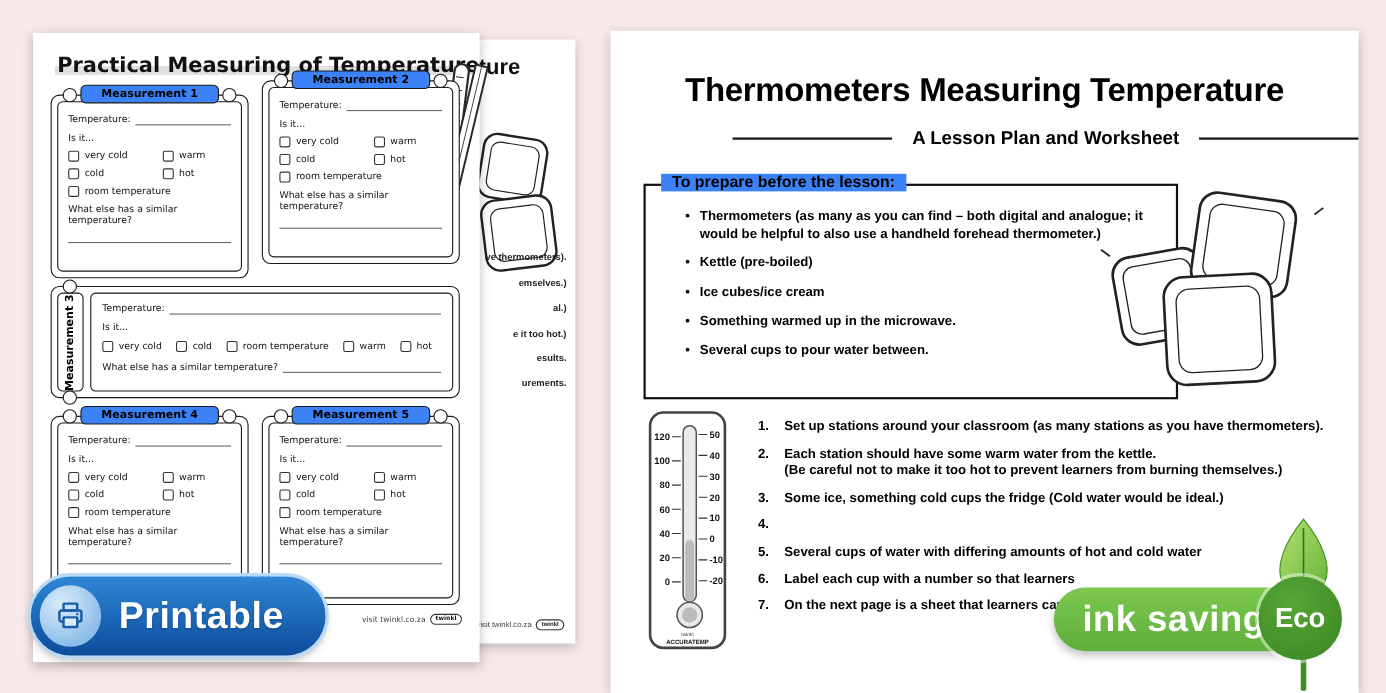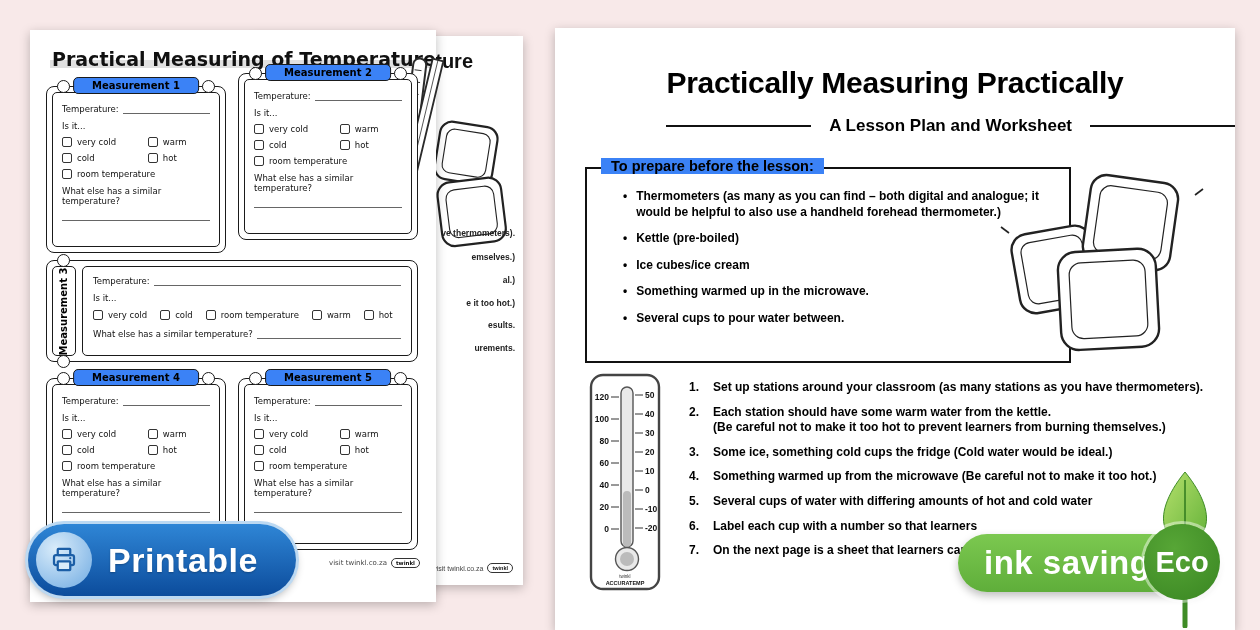--- a/index.html
+++ b/index.html
@@ -68,21 +68,21 @@
   .printer-circle { width:56px; height:56px; border-radius:50%; background:radial-gradient(circle at 35% 30%, #d9ecfa, #8abbe8 75%);
         display:flex; align-items:center; justify-content:center; flex:none; }
   .printable-label { color:#fff; font-size:34px; font-weight:bold; letter-spacing:0.5px; text-shadow:0 1px 2px rgba(0,0,0,0.25); }
   .ink-badge { position:absolute; left:958px; top:534px; width:258px; height:58px; border-radius:32px;
         background:linear-gradient(180deg,#7cc850,#5fae3a); display:flex; align-items:center; padding-left:26px;
         box-shadow:0 4px 8px rgba(0,0,0,0.25); z-index:10; }
   .ink-label { color:#fff; font-size:33px; font-weight:bold; letter-spacing:0.5px; }
   .eco-circle { position:absolute; right:-4px; top:-10px; width:76px; height:76px; border-radius:50%;
         background:radial-gradient(circle at 40% 32%, #57a636, #3f8c26 80%); display:flex; align-items:center; justify-content:center;
         box-shadow:0 0 0 3px rgba(255,255,255,0.45); }
-  .eco-label { color:#fff; font-size:29px; font-weight:bold; }
+  .eco-label { color:#fff; font-size:25px; font-weight:bold; }
   .leaf-svg { position:absolute; left:1149px; top:468px; width:72px; height:160px; z-index:9; }
 </style>
 </head>
 <body>
 
 <div class="stage">
 
   <div class="page behind-page">
     <div class="bp-title-frag">ature</div>
 
@@ -326,21 +326,21 @@
       </div>
     </div>
 
     <div class="ws-footer">
       <span>visit twinkl.co.za</span>
       <span class="tw-logo">twinkl</span>
     </div>
   </div>
 
   <div class="page lesson-page">
-    <div class="lp-title">Practically Measuring Practically</div>
+    <div class="lp-title">Thermometers Measuring Temperature</div>
     <div class="lp-subrow">
       <span class="subline"></span>
       <span class="lp-subtitle">A Lesson Plan and Worksheet</span>
       <span class="subline"></span>
     </div>
 
     <div class="prepare-box">
       <div class="prepare-heading">To prepare before the lesson:</div>
       <div class="prepare-list">
         <div class="p-item">
@@ -434,21 +434,20 @@
           <span class="step-num">2.</span>
           <span class="pre">Each station should have some warm water from the kettle.
 (Be careful not to make it too hot to prevent learners from burning themselves.)</span>
         </div>
       <div class="step">
           <span class="step-num">3.</span>
           <span class="pre">Some ice, something cold cups the fridge (Cold water would be ideal.)</span>
         </div>
       <div class="step">
           <span class="step-num">4.</span>
-          <span class="pre">Something warmed up from the microwave (Be careful not to make it too hot.)</span>
         </div>
       <div class="step">
           <span class="step-num">5.</span>
           <span class="pre">Several cups of water with differing amounts of hot and cold water</span>
         </div>
       <div class="step">
           <span class="step-num">6.</span>
           <span class="pre">Label each cup with a number so that learners</span>
         </div>
       <div class="step">

